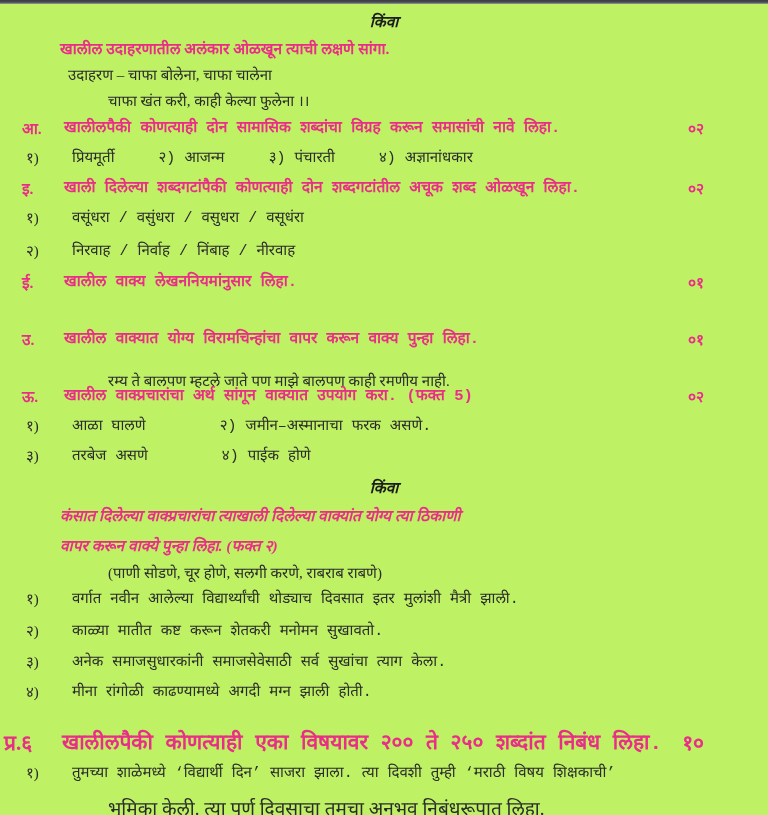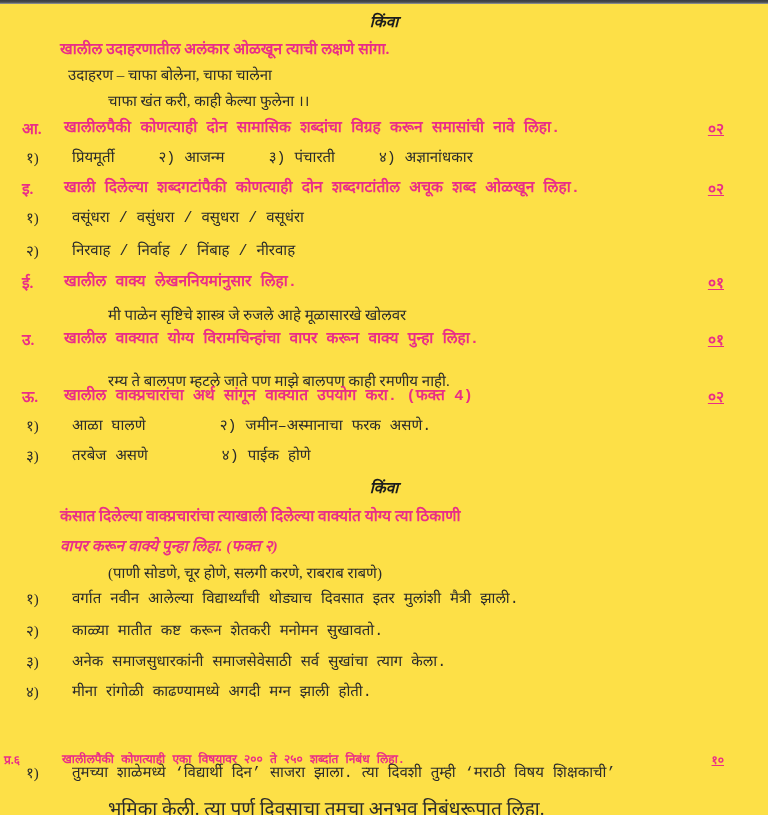--- a/index.html
+++ b/index.html
@@ -8,21 +8,21 @@
     padding: 0;
     background: #ffffff;
   }
   body {
     font-family: "Liberation Serif", "DejaVu Serif", serif;
   }
   #page {
     position: relative;
     width: 768px;
     height: 815px;
-    background: #fde047;
+    background: #bef264;
     overflow: hidden;
     box-sizing: border-box;
   }
   
   .scan-edge {
     position: absolute;
     top: 0;
     left: 0;
     width: 768px;
     height: 4px;
@@ -48,24 +48,23 @@
   .marker {
     flex: 0 0 auto;
     text-align: left;
   }
   .body-text {
     flex: 1 1 auto;
     font-family: Liberation Mono, monospace;
   }
   .marks {
     position: absolute;
-    right: 44px;
+    right: 64px;
     top: 0;
     white-space: nowrap;
-    text-decoration: underline;
   }
 
   
   .pink {
     color: #ea2e87;
     font-weight: bold;
   }
   .black {
     color: #2b2b2b;
     font-weight: normal;
@@ -92,30 +91,30 @@
   .t-i-2     { top: 240px; font-size: 15px; }
   .t-ii      { top: 271px; font-size: 15.5px; }
   .t-ii-s    { top: 300px; left: 108px; width: 660px; font-size: 15px; }
   .t-u       { top: 328px; font-size: 15.5px; }
   .t-u-s     { top: 366px; left: 108px; width: 660px; font-size: 15px; }
   .t-uu      { top: 385px; font-size: 15.5px; }
   .t-uu-1    { top: 415px; font-size: 15px; }
   .t-uu-2    { top: 445px; font-size: 15px; }
 
   .t-kiva2   { top: 472px; font-size: 15.5px; }
-  .t-kansat1 { top: 500px; left: 60px; width: 700px; font-size: 15.5px; }
+  .t-kansat1 { top: 500px; left: 60px; width: 700px; font-size: 15.5px; font-style: italic; }
   .t-kansat2 { top: 530px; left: 60px; width: 700px; font-size: 15.5px; font-style: italic; }
   .t-phrases { top: 558px; left: 108px; width: 660px; font-size: 15px; }
 
   .t-s1      { top: 588px; font-size: 15px; }
   .t-s2      { top: 620px; font-size: 15px; }
   .t-s3      { top: 651px; font-size: 15px; }
   .t-s4      { top: 681px; font-size: 15px; }
 
-  .t-q6      { top: 729px; font-size: 12px; margin-top: 21px; }
+  .t-q6      { top: 729px; font-size: 21px; }
   .t-q6-1a   { top: 762px; font-size: 15px; }
   .t-q6-1b   { top: 791px; left: 108px; width: 660px; font-size: 19px; }
 
   
   .mk-sec  { width: 42px; margin-left: 22px; }
   .mk-num  { width: 46px; margin-left: 26px; }
 
   .opt-gap { display: inline-block; width: 26px; }
   .opt-gap-wide { display: inline-block; width: 56px; }
 </style>
@@ -179,35 +178,34 @@
       </div>
     </div>
 
     <div class="blk t-ii">
       <div class="row">
         <span class="marker mk-sec pink">ई.</span>
         <span class="body-text pink">खालील वाक्य लेखननियमांनुसार लिहा.</span>
         <span class="marks pink">०१</span>
       </div>
     </div>
-    <div class="blk t-ii-s black">मी पाळेन सृष्टिचे शास्त्र जे रुजले आहे मूळासारखे खोलवर</div>
 
     <div class="blk t-u">
       <div class="row">
         <span class="marker mk-sec pink">उ.</span>
         <span class="body-text pink">खालील वाक्यात योग्य विरामचिन्हांचा वापर करून वाक्य पुन्हा लिहा.</span>
         <span class="marks pink">०१</span>
       </div>
     </div>
     <div class="blk t-u-s black">रम्य ते बालपण म्हटले जाते पण माझे बालपण काही रमणीय नाही.</div>
 
     <div class="blk t-uu">
       <div class="row">
         <span class="marker mk-sec pink">ऊ.</span>
-        <span class="body-text pink">खालील वाक्प्रचारांचा अर्थ सांगून वाक्यात उपयोग करा. (फक्त 4)</span>
+        <span class="body-text pink">खालील वाक्प्रचारांचा अर्थ सांगून वाक्यात उपयोग करा. (फक्त 5)</span>
         <span class="marks pink">०२</span>
       </div>
     </div>
     <div class="blk t-uu-1">
       <div class="row black">
         <span class="marker mk-num">१)</span>
         <span class="body-text">
           <span>आळा घालणे</span>
           <span class="opt-gap-wide"></span>
           <span>२)</span>

